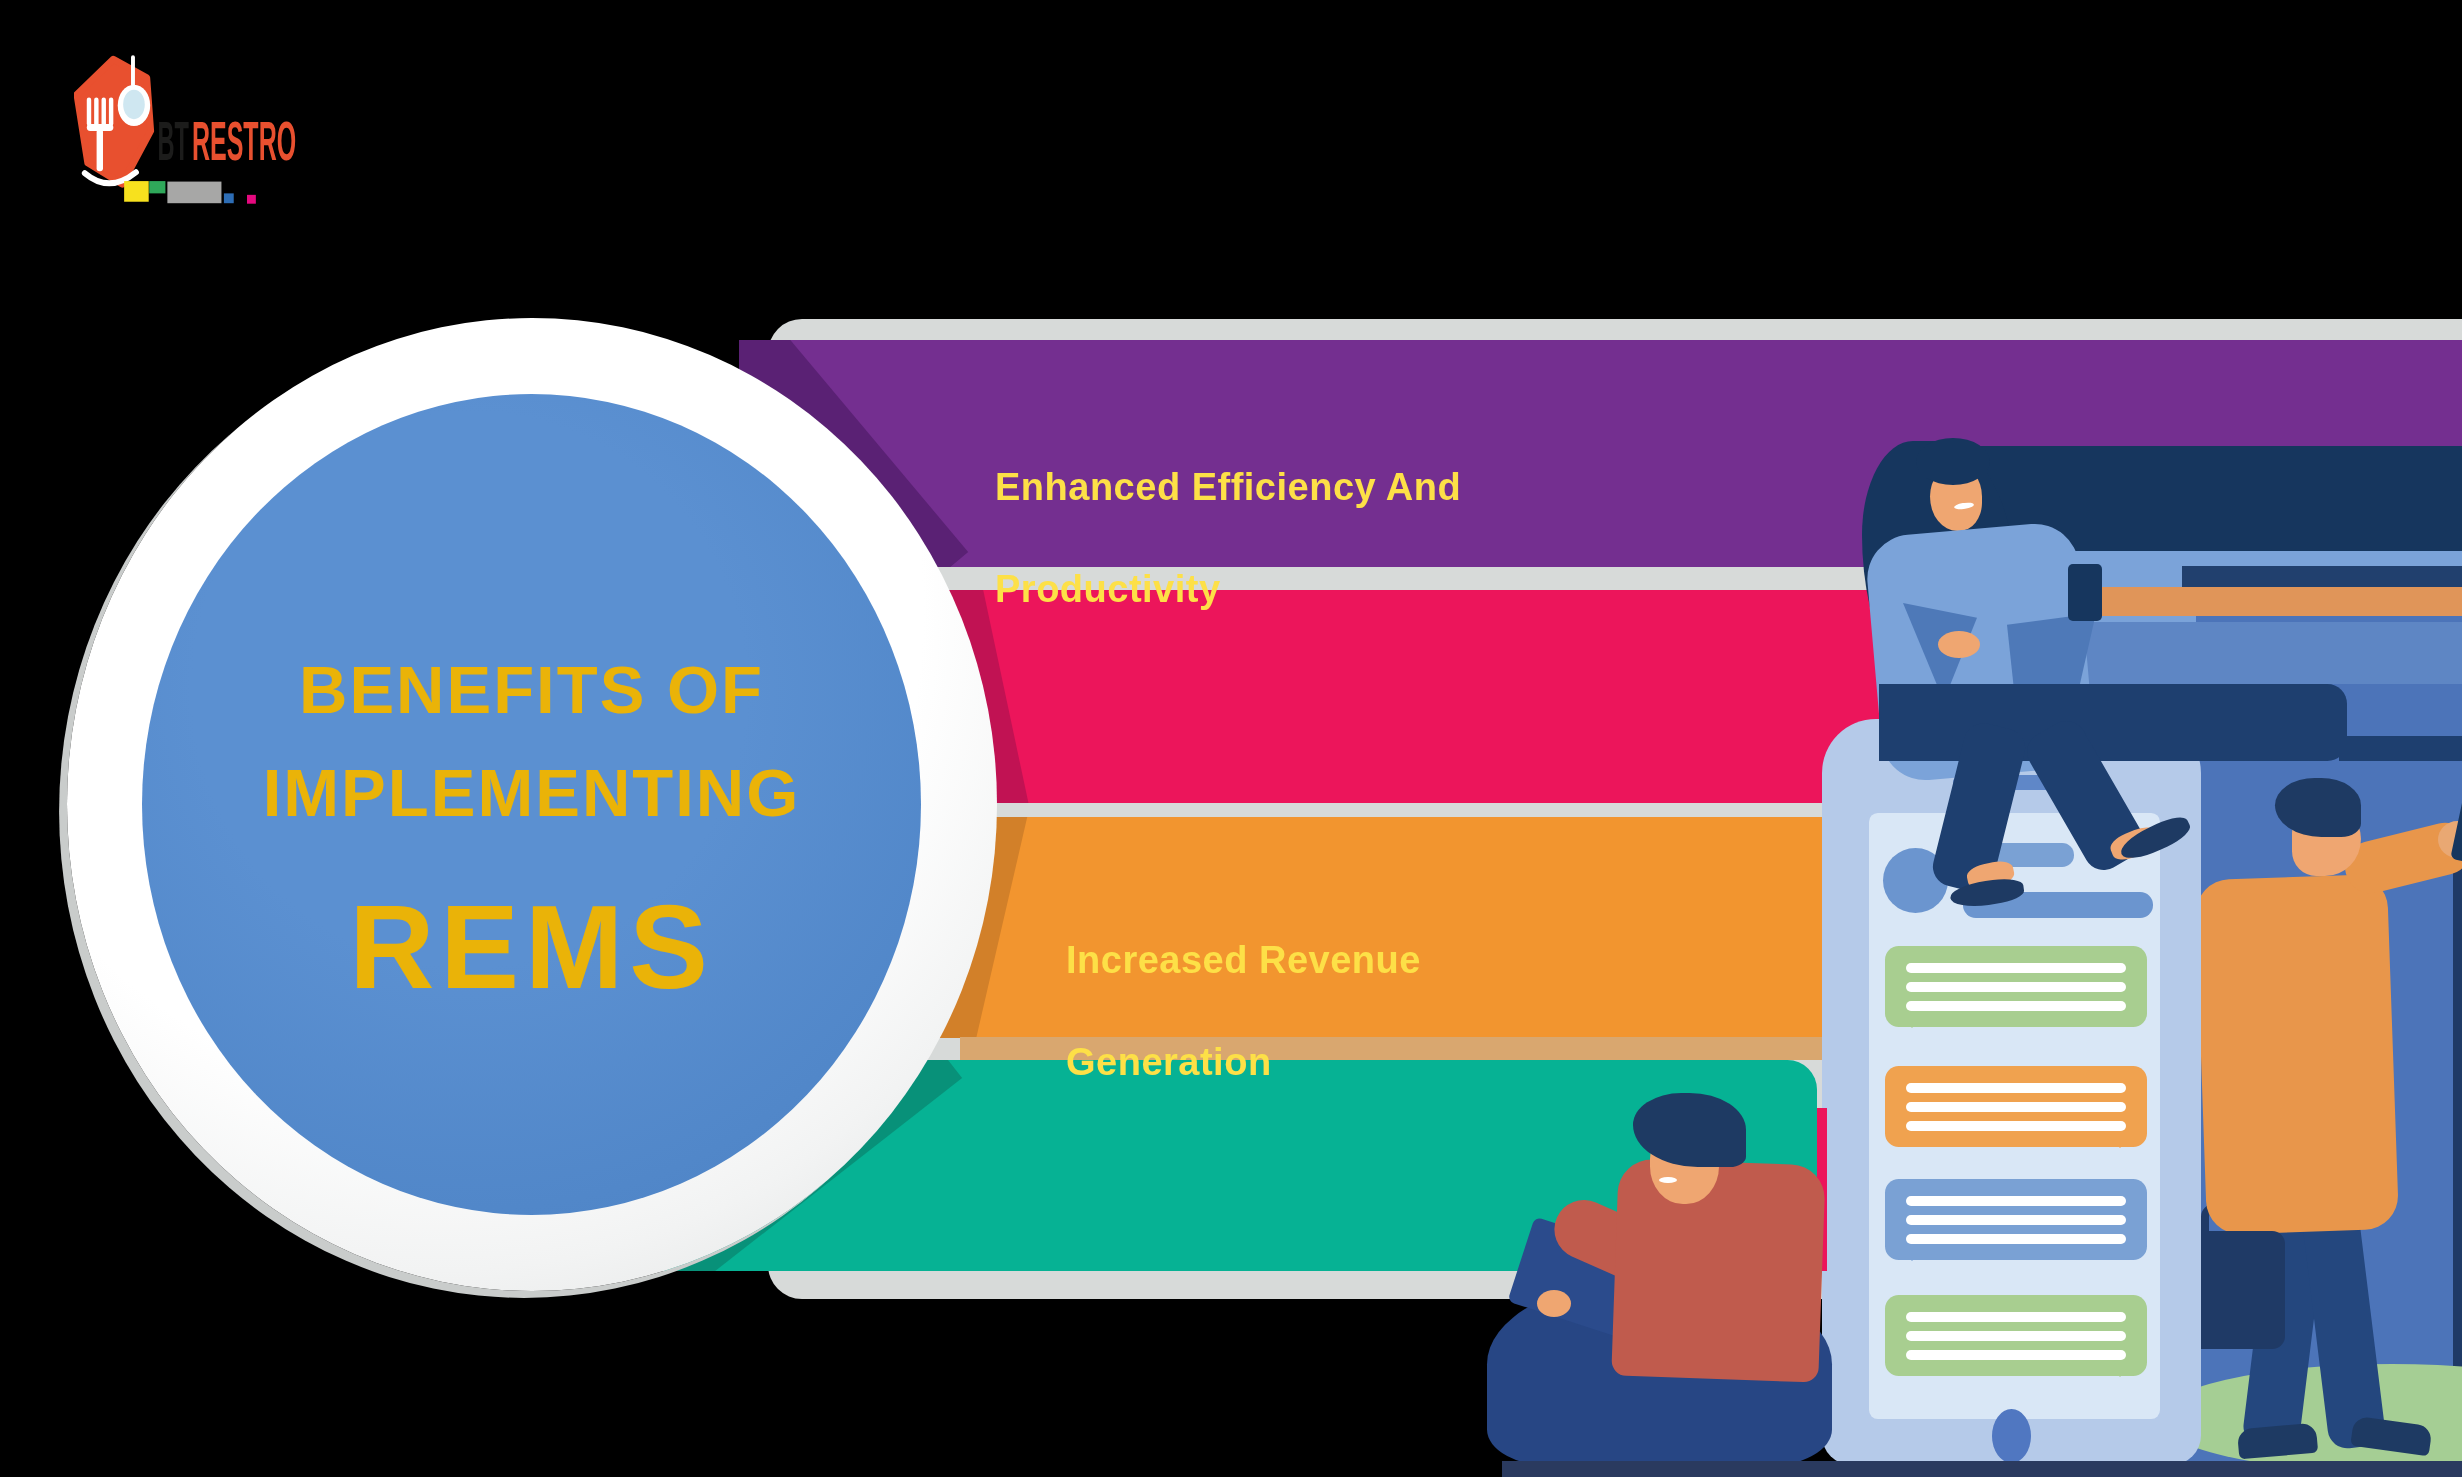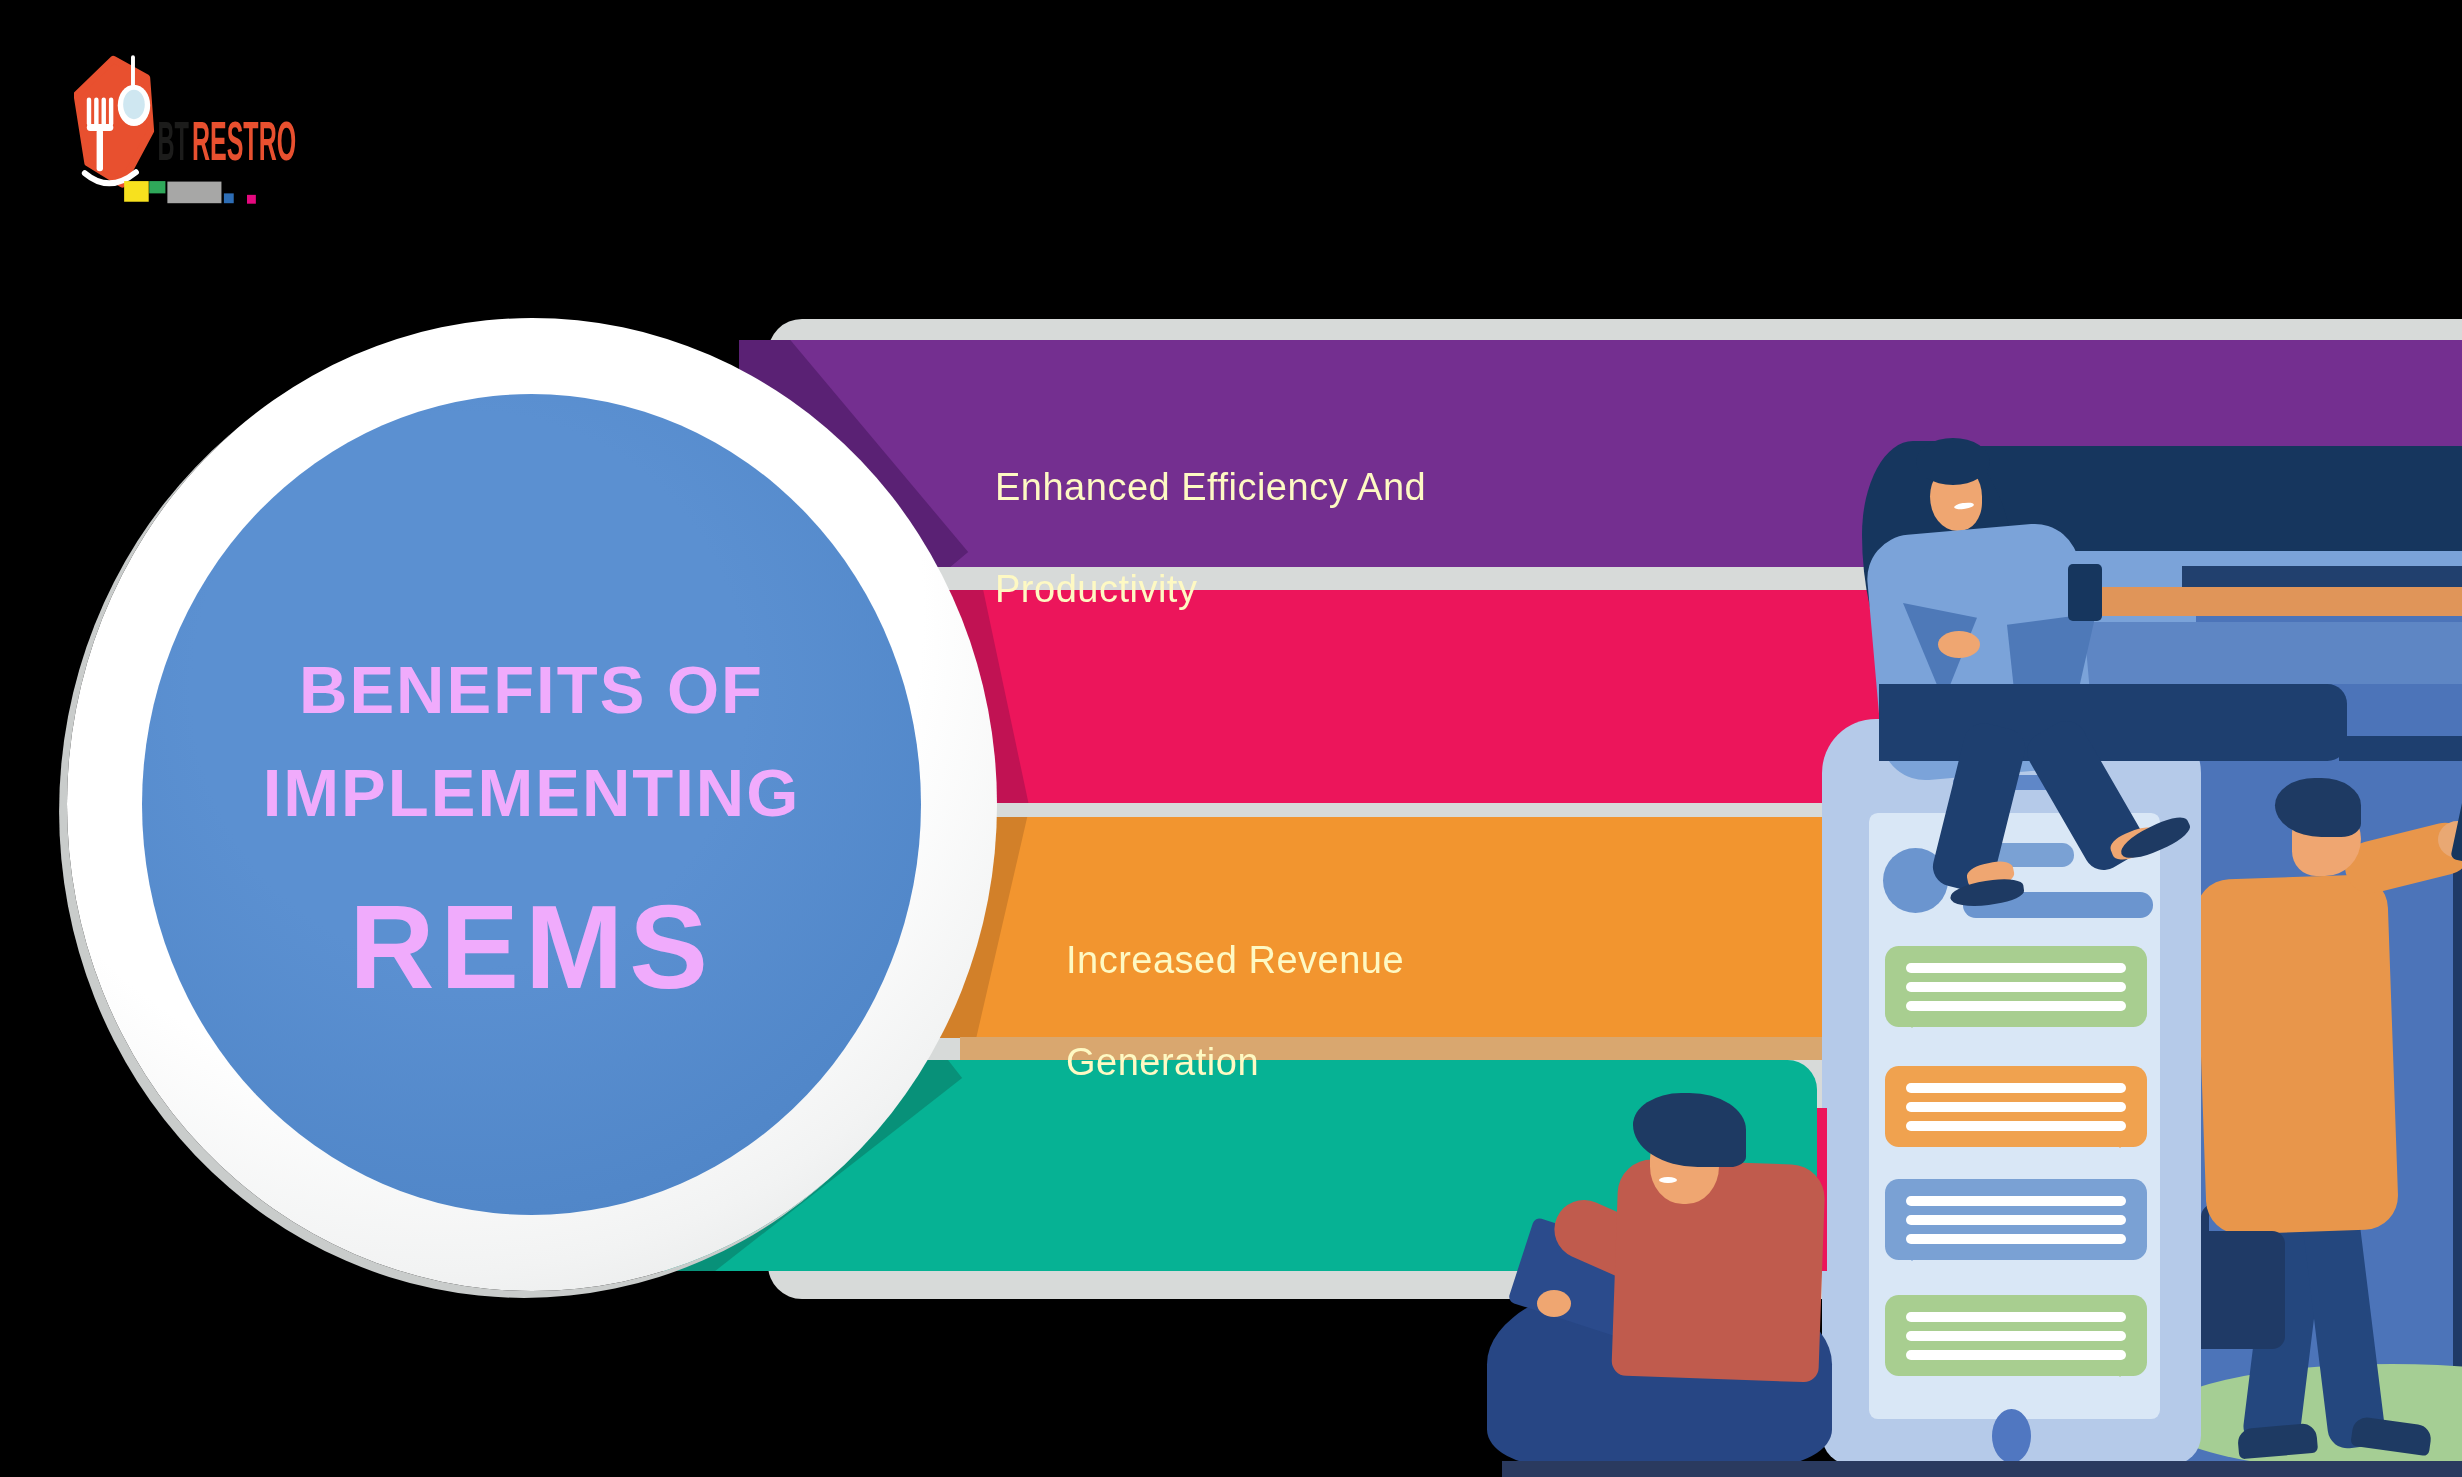--- a/index.html
+++ b/index.html
@@ -14,26 +14,26 @@
   .bar-orange{left:936px;top:817px;width:1029px;height:221px;background:#F2952F;border-radius:0 29.5px 29.5px 0;}
   .bar-teal{left:660px;top:1060px;width:1157px;height:211px;background:#06B294;border-radius:0 29.5px 29.5px 0;}
   .tan-strip{left:960px;top:1037px;width:862px;height:23px;background:#D9A76F;}
   .wedge{position:absolute;}
   
   .ring{left:67px;top:318px;width:930px;height:973px;border-radius:50%;
         background:radial-gradient(circle at 40% 30%, #FFFFFF 55%, #F2F3F3 75%, #E2E4E4 92%, #D6D9D8 100%);
         box-shadow:-7.9px 6.9px 0 0 #C9CCCB;}
   .disc{left:142px;top:394px;width:779px;height:821px;border-radius:50%;
         background:radial-gradient(circle at 42% 36%, #5B90D1 40%, #5187C9 75%, #4B80C2 100%);}
-  .ctext{left:142px;width:779px;text-align:center;color:#f0abfc;font-weight:bold;}
+  .ctext{left:142px;width:779px;text-align:center;color:#eab308;font-weight:bold;}
   .c1{top:651px;font-size:67px;letter-spacing:2px;}
   .c2{top:754px;font-size:67px;letter-spacing:2px;}
   .c3{top:879px;font-size:118px;letter-spacing:5.9px;}
   
-  .bar-label{color:#fef9c3;font-weight:normal;font-size:38px;line-height:51px;letter-spacing:0.5px;white-space:pre-line;}
+  .bar-label{color:#fde047;font-weight:bold;font-size:38px;line-height:51px;letter-spacing:0.5px;white-space:pre-line;}
   
   .bubble{left:1885px;width:262px;height:81px;border-radius:13.8px;}
   .bubble .bl{display:block;height:10.3px;background:#fff;border-radius:5.4px;margin:8.9px 20.7px 0 20.7px;}
   .bubble .bl:first-child{margin-top:16.7px;}
   .bubble::after{content:'';position:absolute;bottom:-14.8px;border:14.8px solid transparent;}
   .bubble.tl::after{left:12.8px;}
   .bubble.tr::after{right:12.8px;}
   .bubble.bg-g::after{border-top-color:#A8CE90;}
   .bubble.bg-o::after{border-top-color:#F0A24F;}
   .bubble.bg-b::after{border-top-color:#7AA1D4;}

